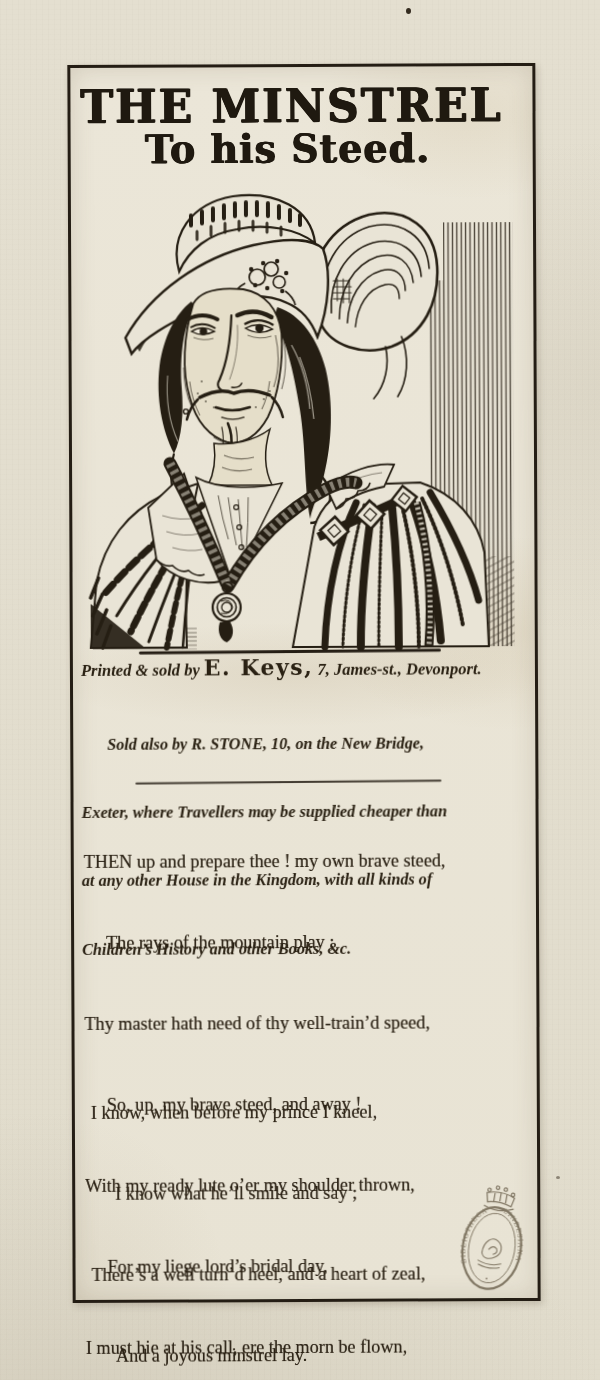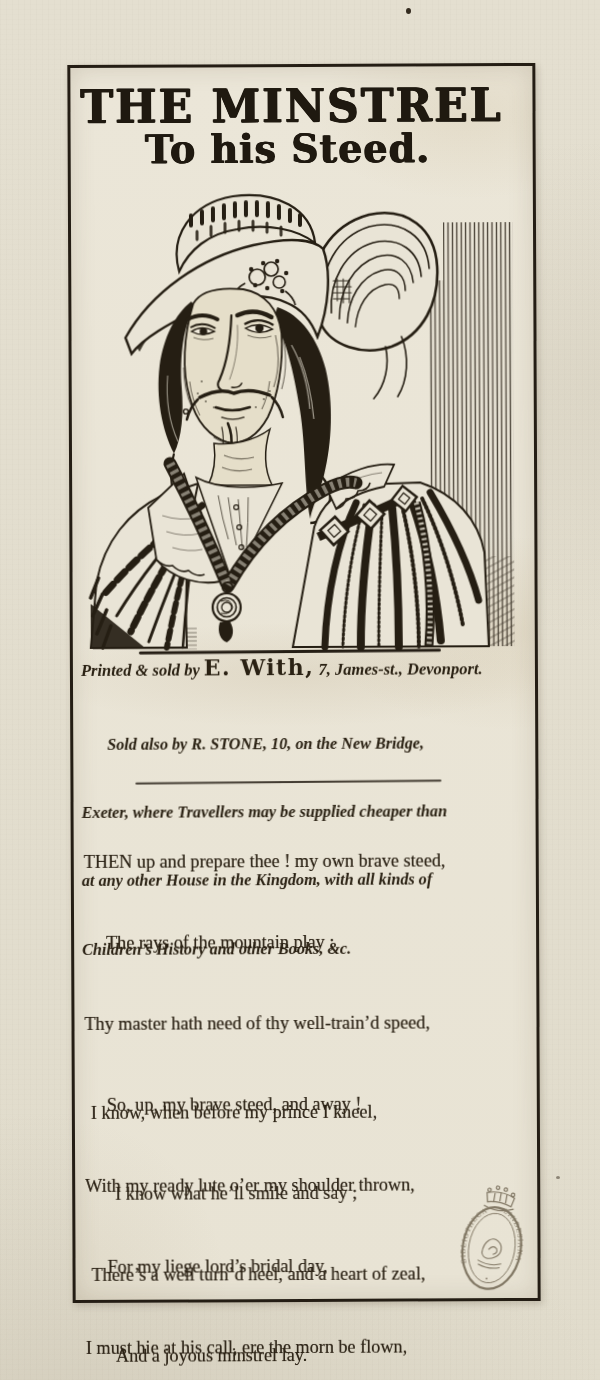--- a/index.html
+++ b/index.html
@@ -276,21 +276,21 @@
       <circle cx="140" cy="422" r="14" fill="#e9e4d6" stroke="#251e13" stroke-width="2.2"></circle>
       <circle cx="140" cy="422" r="9.5" fill="none" stroke="#251e13" stroke-width="1.6"></circle>
       <circle cx="140" cy="422" r="5" fill="none" stroke="#251e13" stroke-width="1.3"></circle>
       <path d="M 134,416 q 10,-4 12,6 q -2,8 -12,6" stroke="#251e13" stroke-width="1" fill="none"></path>
       <path d="M 133,437 C 130,447 134,455 140,457 C 147,453 148,444 143,436 Z" fill="#251e13"></path>
     </g>
   </svg>
 
   <div class="abs rule rule1"></div>
 
-  <div class="abs imp1 ink"><span>Printed &amp; sold by </span><span class="pub">E. With,</span><span> 7, James-st., Devonport.</span></div>
+  <div class="abs imp1 ink"><span>Printed &amp; sold by </span><span class="pub">E. Keys,</span><span> 7, James-st., Devonport.</span></div>
 
   <div class="abs imppara">
     <div class="pline">Sold also by R. STONE, 10, on the New Bridge,</div>
     <div class="pline">Exeter, where Travellers may be supplied cheaper than</div>
     <div class="pline">at any other House in the Kingdom, with all kinds of</div>
     <div class="pline">Children’s History and other Books, &amp;c.</div>
   </div>
 
   <div class="abs rule rule2"></div>
 

